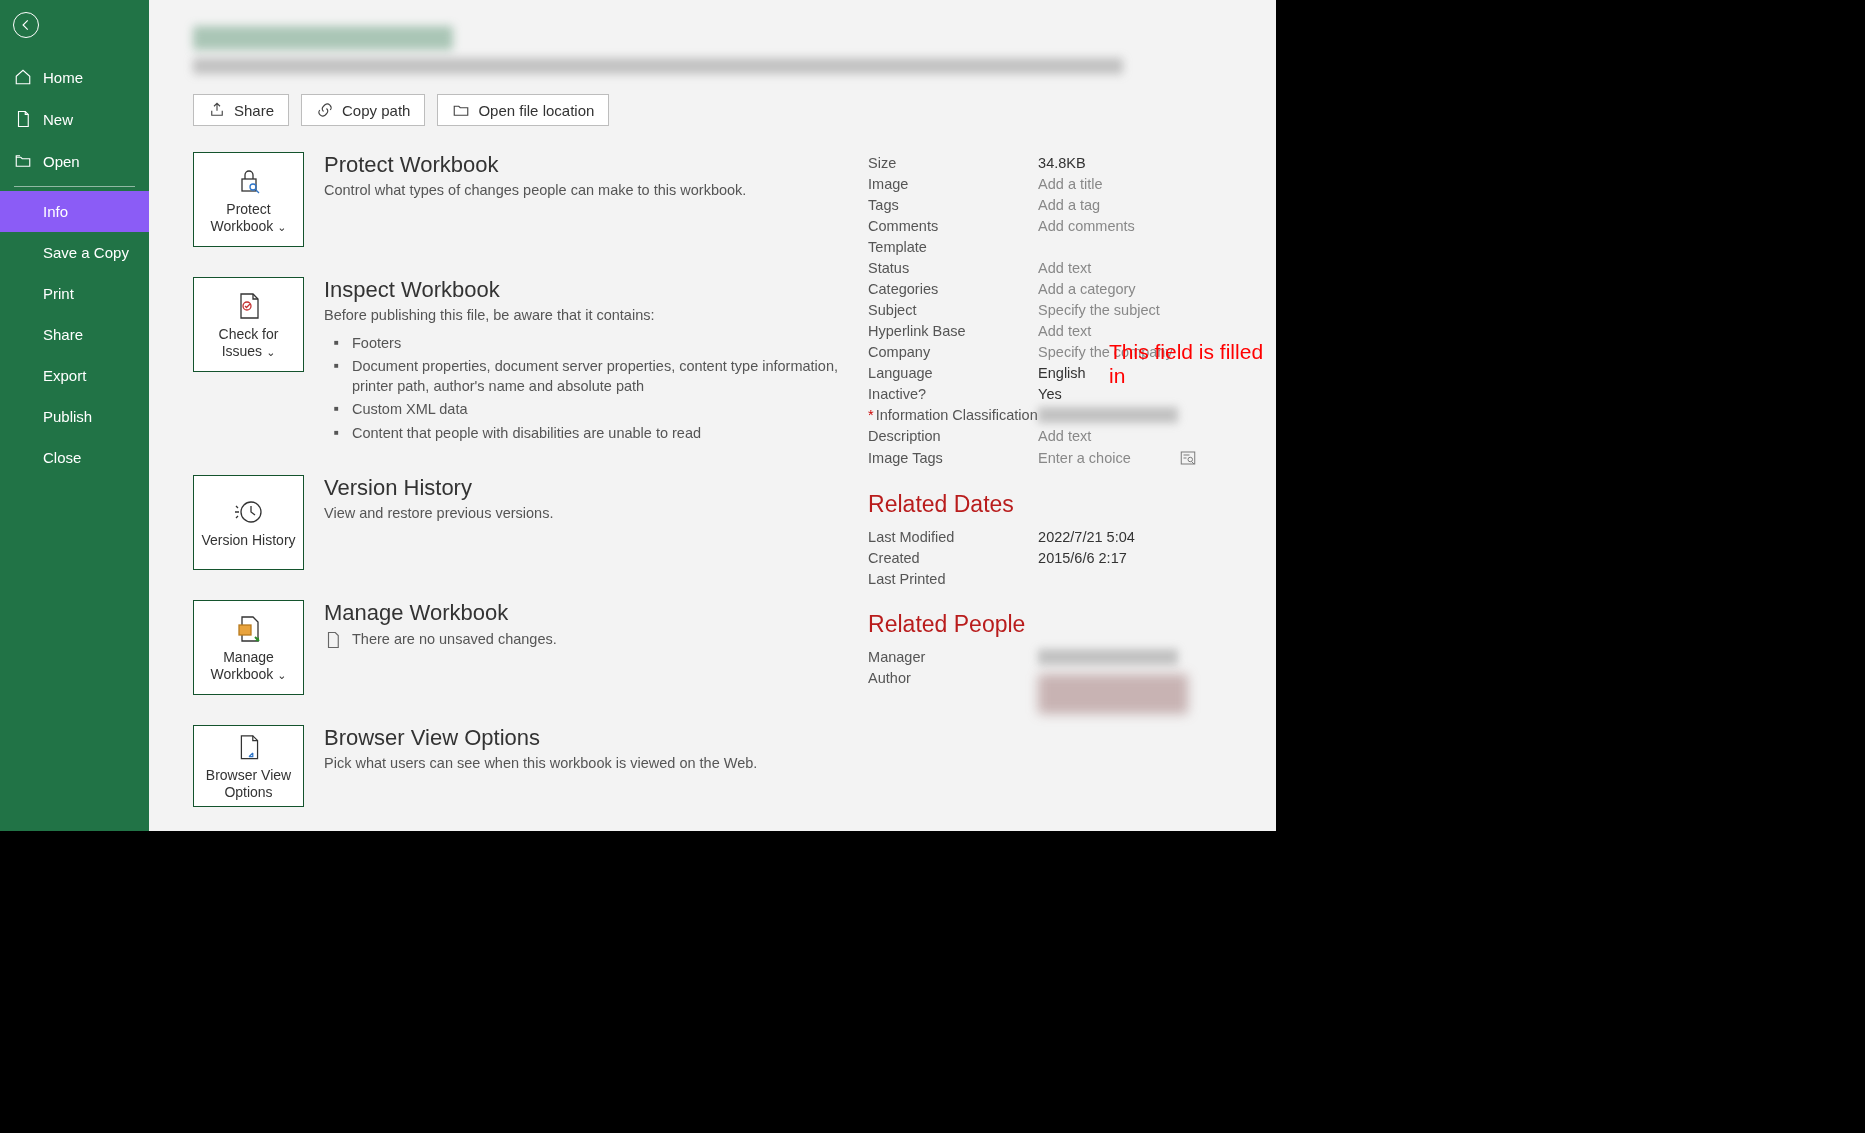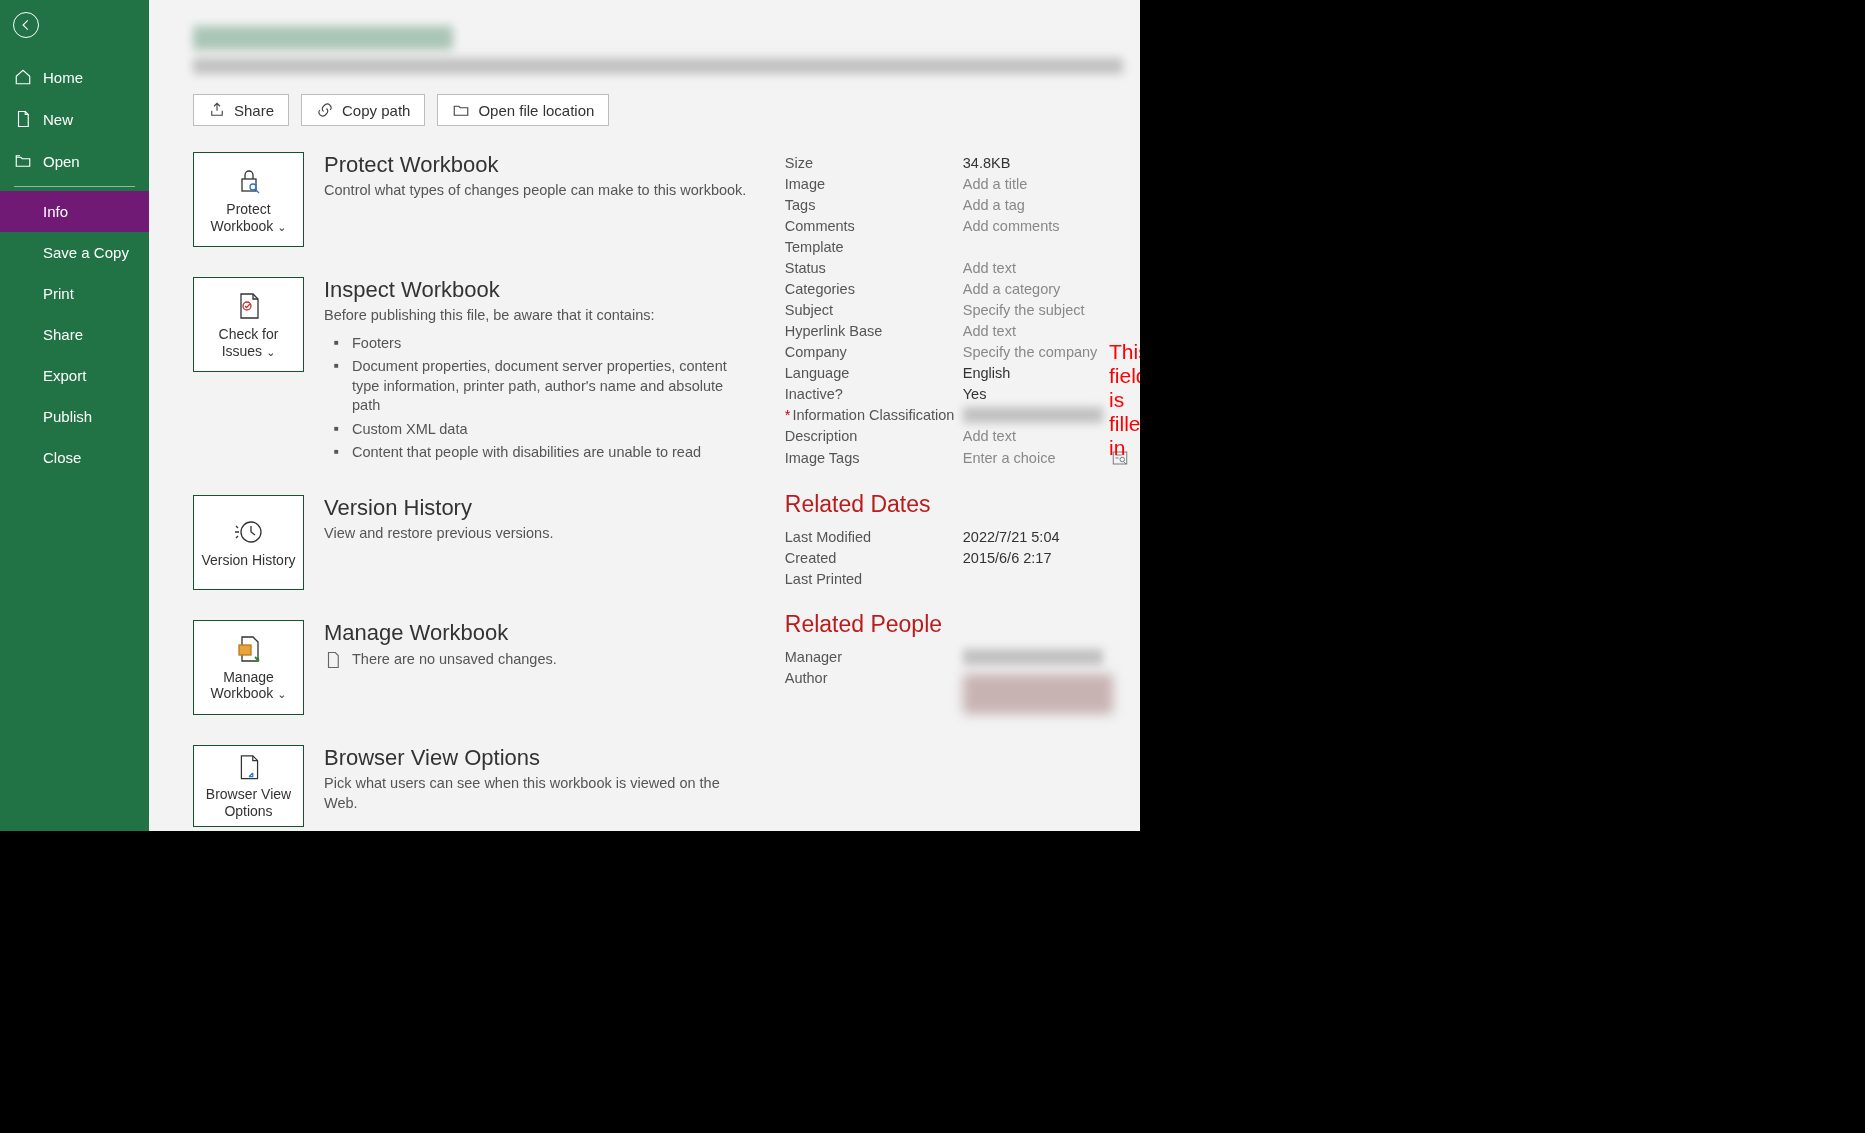--- a/index.html
+++ b/index.html
@@ -1,24 +1,24 @@
 <!DOCTYPE html>
 <html><head>
 <meta charset="utf-8">
 <style>
 * { margin: 0; padding: 0; box-sizing: border-box; }
 body { font-family: "Segoe UI", Arial, sans-serif; background: #000; overflow: hidden; }
-.app { width: 1140px; height: 831px; display: flex; background: #f3f3f3; position: relative; }
+.app { width: 1276px; height: 831px; display: flex; background: #f3f3f3; position: relative; }
 
 
 .sidebar { width: 149px; background: #217346; color: #fff; padding-top: 6px; flex-shrink: 0; }
 .back-btn { width: 26px; height: 26px; border: 1.5px solid #fff; border-radius: 50%; margin: 6px 0 18px 13px; display: flex; align-items: center; justify-content: center; cursor: pointer; }
 .back-btn svg { width: 14px; height: 14px; }
 .nav-item { padding: 12px 14px; font-size: 15px; display: flex; align-items: center; gap: 11px; cursor: pointer; }
-.nav-item.active { background: #701a75; }
+.nav-item.active { background: #8b5cf6; }
 .nav-divider { height: 1px; background: rgba(255,255,255,0.5); margin: 4px 14px; }
 .nav-icon { width: 18px; height: 18px; flex-shrink: 0; }
 
 
 .main { flex: 1; padding: 26px 0 0 44px; position: relative; overflow: hidden; }
 .blurred-title { width: 260px; height: 24px; background: rgba(33,115,70,0.35); border-radius: 3px; filter: blur(5px); margin-bottom: 8px; }
 .blurred-path { width: 930px; height: 16px; background: rgba(100,100,100,0.35); border-radius: 2px; filter: blur(5px); margin-bottom: 20px; }
 
 .action-row { display: flex; gap: 12px; margin-bottom: 26px; }
 .action-btn { border: 1px solid #bdbdbd; background: #fff; padding: 6px 14px; font-size: 15px; display: flex; align-items: center; gap: 8px; cursor: pointer; color: #333; }
@@ -36,21 +36,21 @@
 .section-desc { font-size: 14.5px; color: #555; line-height: 1.35; }
 .section-list { list-style: none; margin-top: 6px; }
 .section-list li { font-size: 14.5px; color: #555; padding: 2px 0 2px 28px; position: relative; line-height: 1.35; }
 .section-list li::before { content: "■"; position: absolute; left: 10px; font-size: 8px; top: 6px; color: #555; }
 .inline-icon-text { display: flex; align-items: center; gap: 10px; margin-top: 4px; }
 
 
 .props { width: 430px; padding-top: 0; }
 .props-header { font-size: 18px; color: #333; margin-bottom: 10px; cursor: pointer; }
 .props-header .chev { font-size: 11px; margin-left: 2px; vertical-align: middle; }
-.prop-row { display: flex; align-items: center; padding: 2.5px 0; font-size: 14.5px; gap: 8px; }
+.prop-row { display: flex; align-items: center; padding: 2.5px 0; font-size: 14.5px; }
 .prop-label { width: 170px; color: #555; flex-shrink: 0; }
 .prop-value { color: #333; }
 .prop-placeholder { color: #888; cursor: text; }
 .req { color: #c00; margin-right: 2px; }
 .prop-section-title { font-size: 23px; color: #b91c1c; margin: 22px 0 8px; }
 .blurred-value { width: 140px; height: 16px; background: rgba(120,120,120,0.4); border-radius: 2px; filter: blur(4px); }
 .blurred-author { width: 150px; height: 40px; background: rgba(120,60,60,0.35); border-radius: 3px; filter: blur(6px); margin-top: 4px; }
 .annotation { position: absolute; color: #f00; font-size: 21px; font-weight: 400; pointer-events: none; }
 .img-tag-icon { margin-left: 48px; color: #777; }
 </style>

